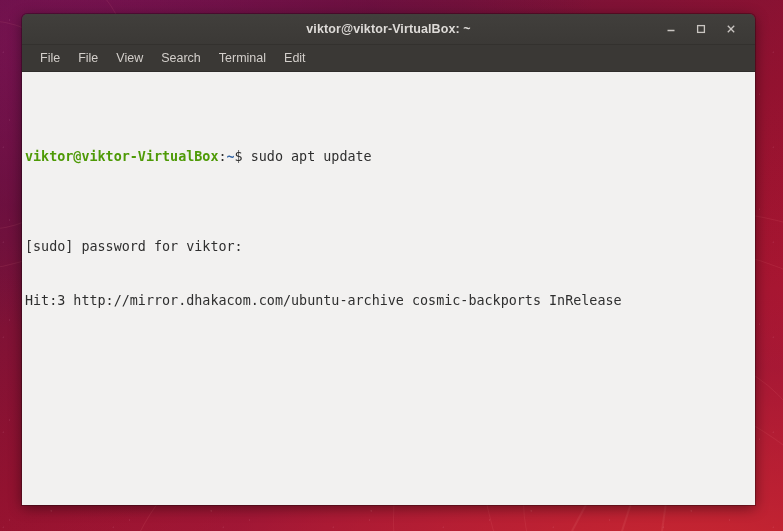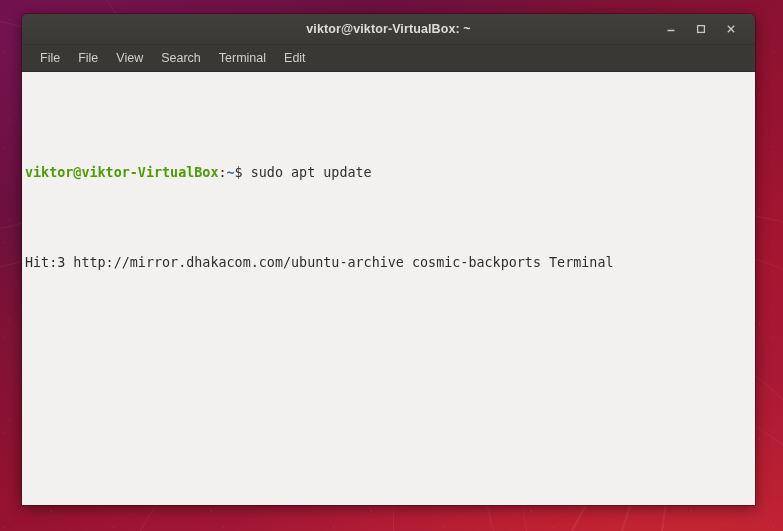--- a/index.html
+++ b/index.html
@@ -136,21 +136,21 @@
     padding: 3px 9px;
     border-radius: 3px;
     cursor: default;
     white-space: nowrap;
   }
 
   
   #terminal-body {
     flex: 1 1 auto;
     background: #f2f1f0;
-    padding: 20px 0 0 3px;
+    padding: 4px 0 0 3px;
     overflow: hidden;
     font-family: "DejaVu Sans Mono", "Liberation Mono", monospace;
     font-size: 13.4px;
     line-height: 18px;
     color: #2f2f2f;
     cursor: text;
     white-space: pre;
   }
   .term-line {
     white-space: pre;
@@ -211,21 +211,22 @@
     <div class="menu-item">Terminal</div>
     <div class="menu-item">Edit</div>
   </div>
 
   <div id="terminal-body">
 
     
     <div class="term-line"><span class="seg-user">viktor@viktor-VirtualBox</span><span class="seg-colon">:</span><span class="seg-path">~</span><span class="seg-dollar">$ </span><span class="seg-cmd">sudo apt update</span></div>
 
     
-    <div class="term-line">Hit:3 http://mirror.dhakacom.com/ubuntu-archive cosmic-backports Terminal</div>
+    <div class="term-line">[sudo] password for viktor:</div>
+    <div class="term-line">Hit:3 http://mirror.dhakacom.com/ubuntu-archive cosmic-backports InRelease</div>
     
     
     
     
     
     
 
     
     
 

